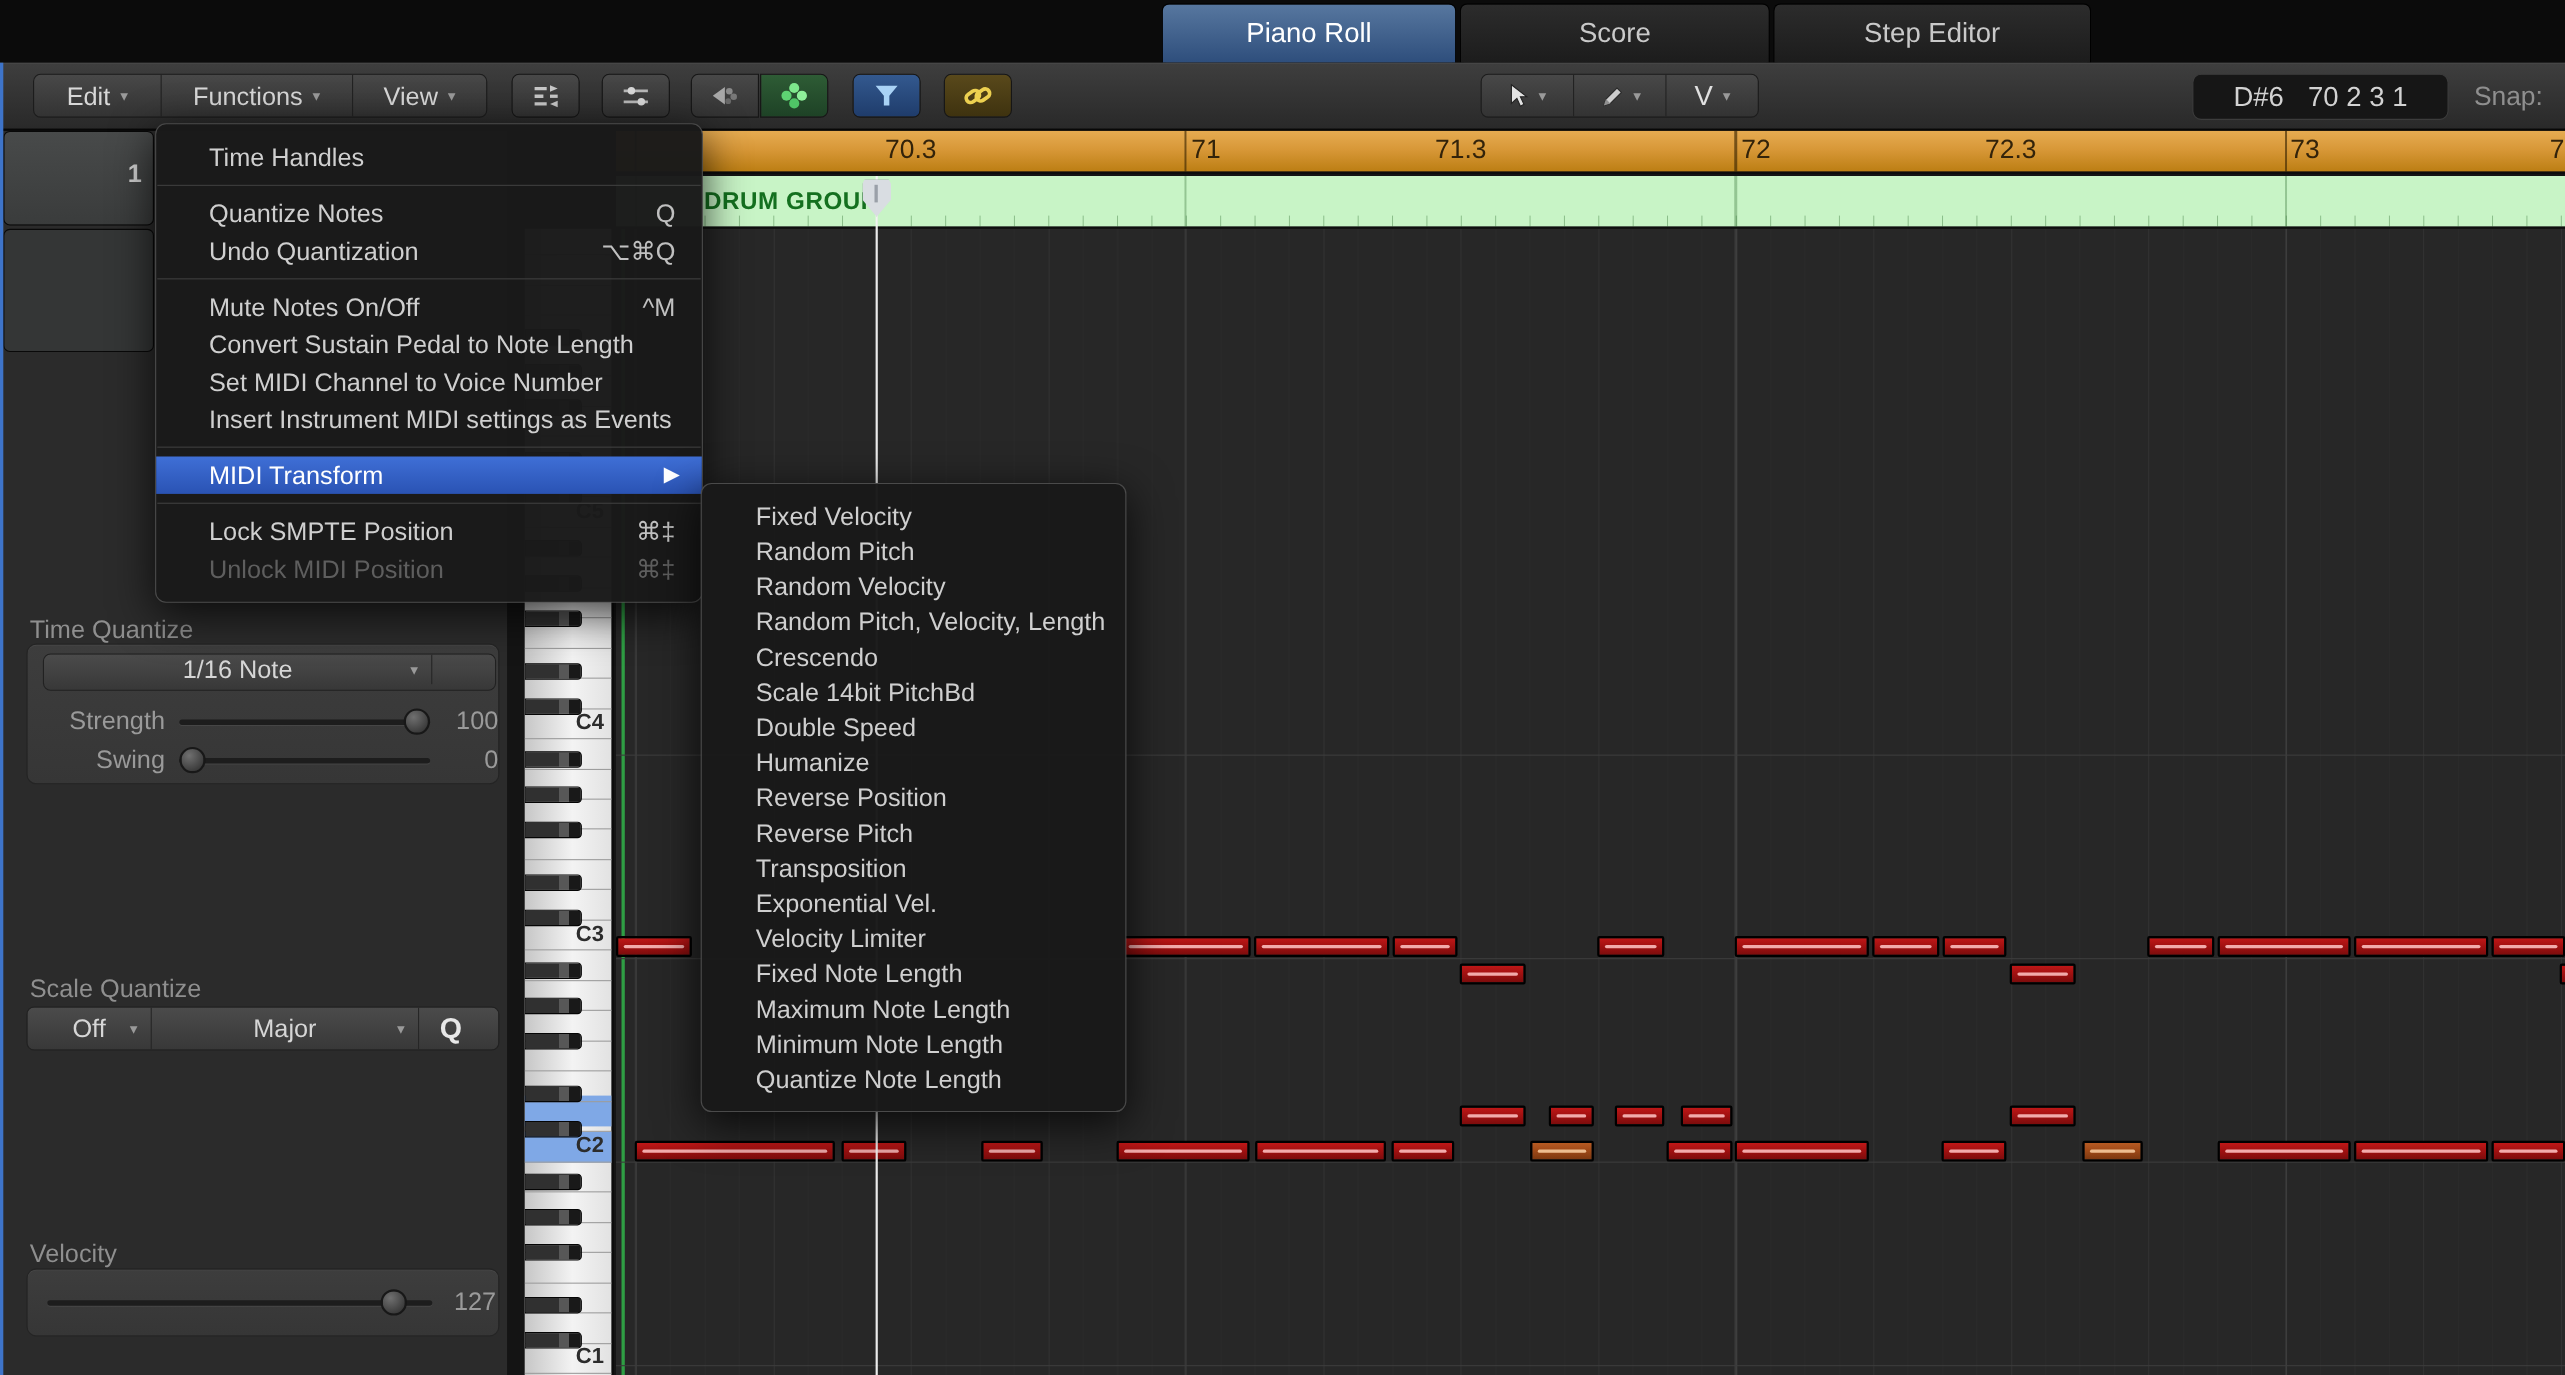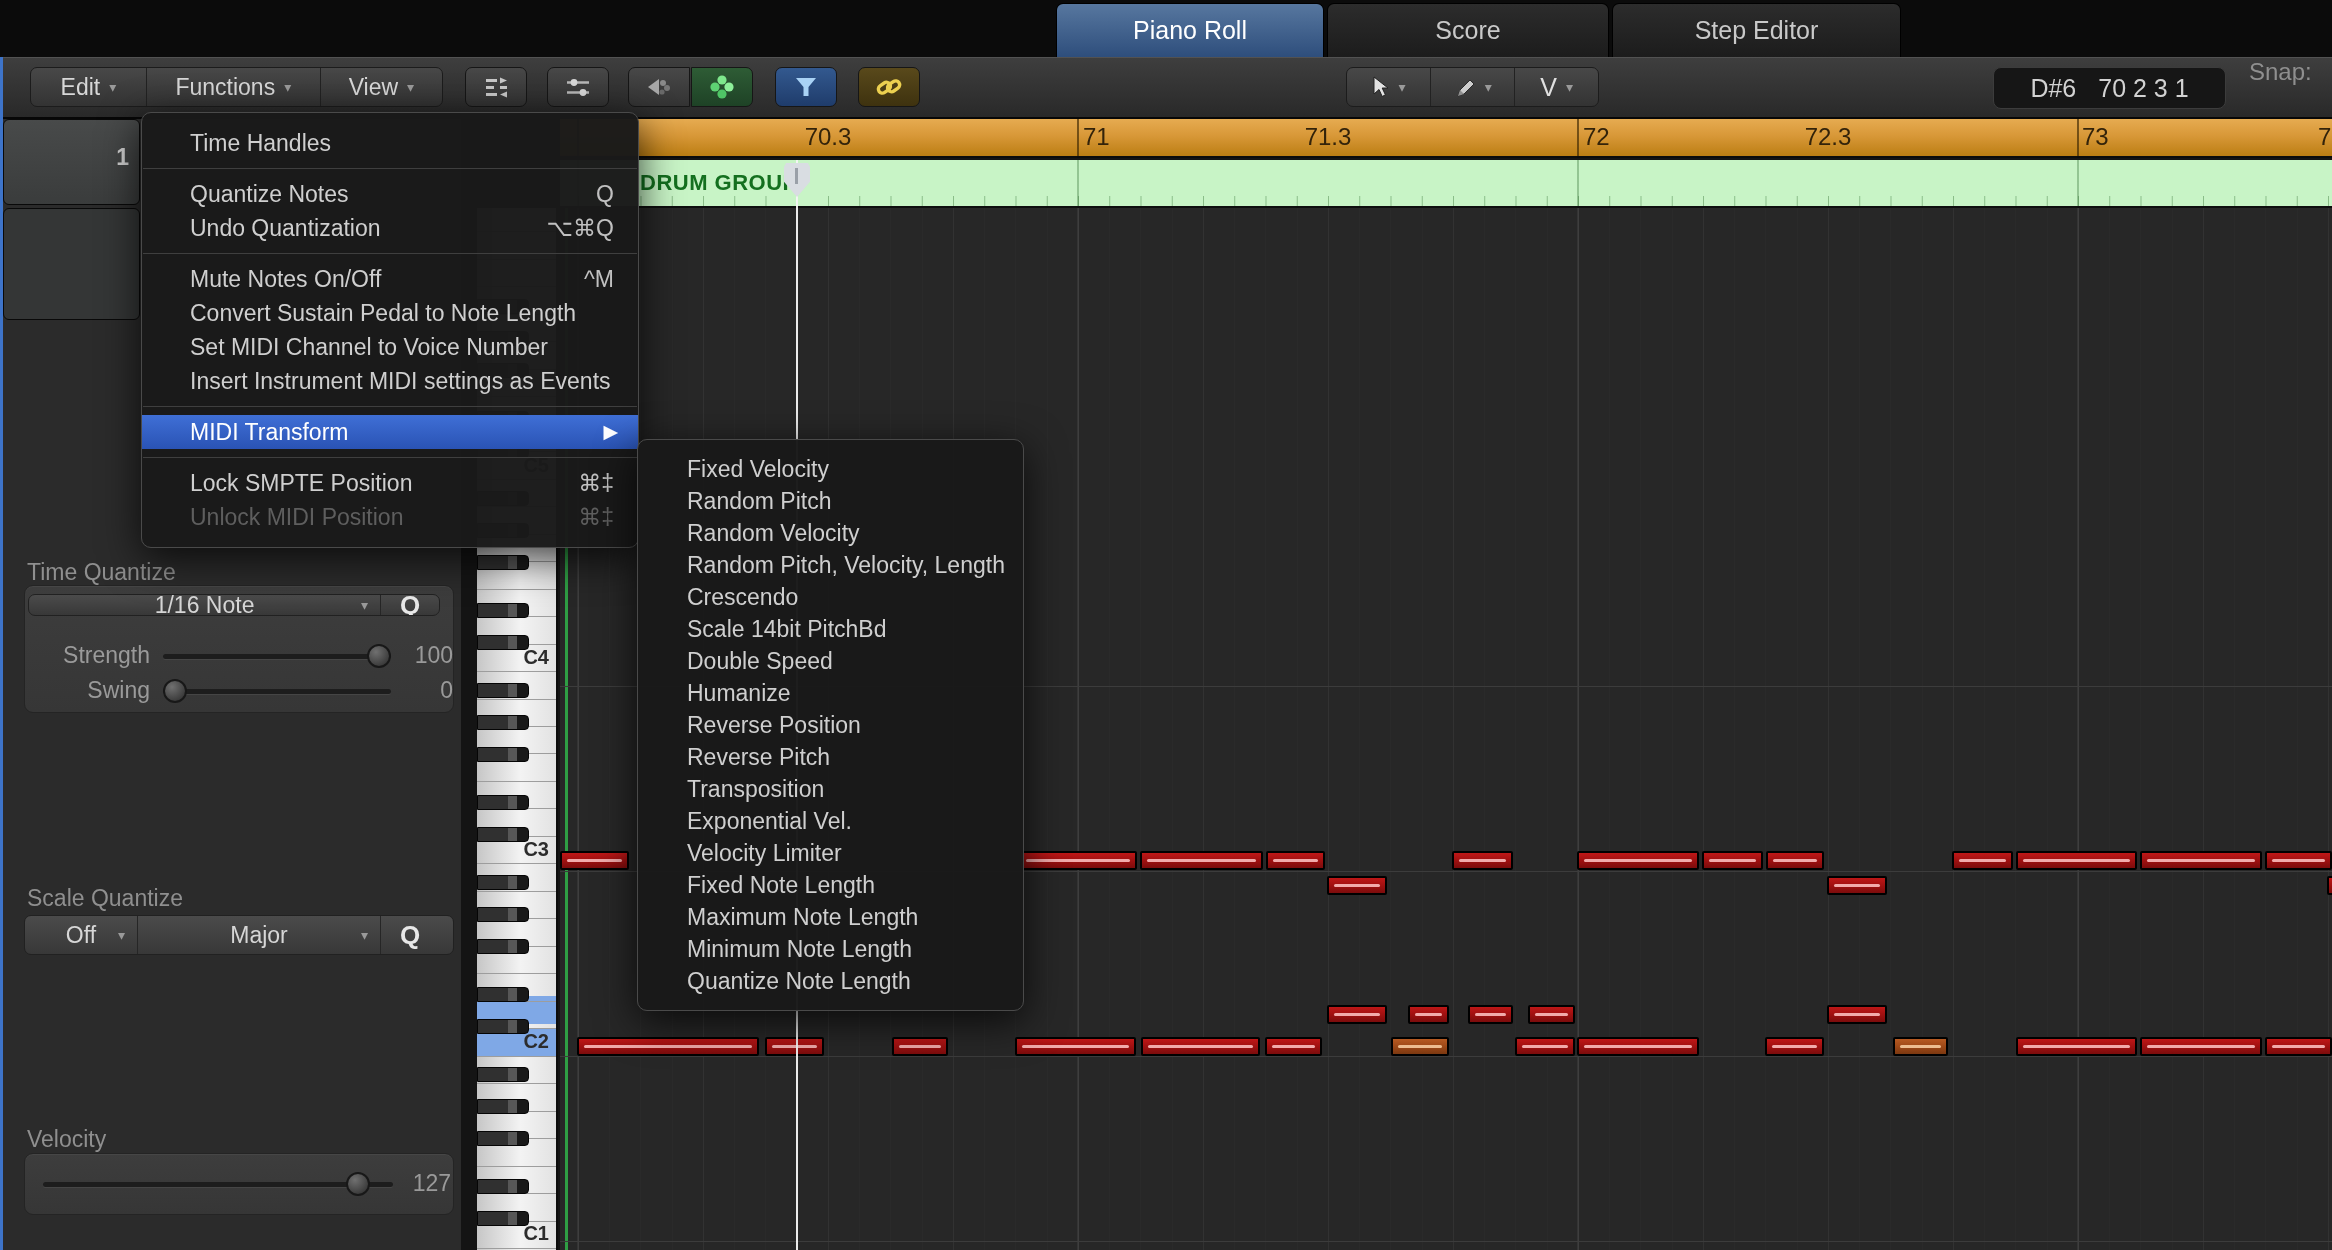--- a/index.html
+++ b/index.html
@@ -28,21 +28,21 @@
   .caret{font-size:14px;color:#9a9a9a;margin-left:9px;}
   .iconbtn{position:absolute;top:9px;width:62px;height:40px;border-radius:7px;border:1px solid #161616;
            display:flex;align-items:center;justify-content:center;box-sizing:border-box;
            background:linear-gradient(#484848,#333);}
   .iconbtn.green{background:linear-gradient(#2e5c35,#1e4226);}
   .iconbtn.blue{background:linear-gradient(#33598f,#1f3c6b);}
   .iconbtn.gold{background:linear-gradient(#59491b,#3e320f);}
   .posbox{position:absolute;left:1993px;top:9px;width:233px;height:42px;background:#161616;
           border:1px solid #3c3c3c;border-radius:8px;display:flex;align-items:center;justify-content:center;
           color:#d2d2d2;font-size:25px;gap:22px;box-sizing:border-box;}
-  .snaplabel{position:absolute;left:2249px;top:0;color:#8f8f8f;font-size:24px;}
+  .snaplabel{position:absolute;left:2249px;top:16px;color:#8f8f8f;font-size:24px;}
 
   
   .leftpanel{position:absolute;left:0;top:119px;width:461px;height:1131px;background:#2b2b2b;}
   .cornerbox{position:absolute;border-radius:6px;border:1px solid #090909;box-sizing:border-box;}
   .cb1{left:3px;top:0px;width:137px;height:86px;background:linear-gradient(#484a4a,#3a3c3c);}
   .cb1 span{position:absolute;right:10px;top:24px;color:#cfcfcf;font-size:23px;font-weight:700;}
   .cb2{left:3px;top:89px;width:137px;height:112px;background:#343636;}
   .sectlabel{position:absolute;color:#8f8f8f;font-size:23px;}
   .panelbox{position:absolute;background:linear-gradient(#3d3d3d,#363636);border:1px solid #242424;
             border-radius:9px;box-sizing:border-box;box-shadow:inset 0 1px 0 rgba(255,255,255,.05);}
@@ -225,21 +225,21 @@
   </div>
 
   <div class="leftpanel">
     <div class="cornerbox cb1">
       <span>1</span>
     </div>
     <div class="cornerbox cb2"></div>
 
     <div class="sectlabel" style="left:27px;top:440px;">Time Quantize</div>
     <div class="panelbox" style="left:24px;top:466px;width:430px;height:128px;">
-      <div class="ddrow" style="left:3px;top:8px;width:412px;height:22px;">
+      <div class="ddrow" style="left:14px;top:8px;width:412px;height:34px;flex-direction:column;">
         <div class="ddseg" style="width:352px;">
           <span>1/16 Note</span>
           <span class="caret">▾</span>
         </div>
         <div class="ddseg qbtn" style="width:58px;">
           <span>Q</span>
         </div>
       </div>
       <div class="sliderrow" style="left:0;top:55px;width:430px;">
         <div class="slabel" style="left:10px;width:115px;">Strength</div>

